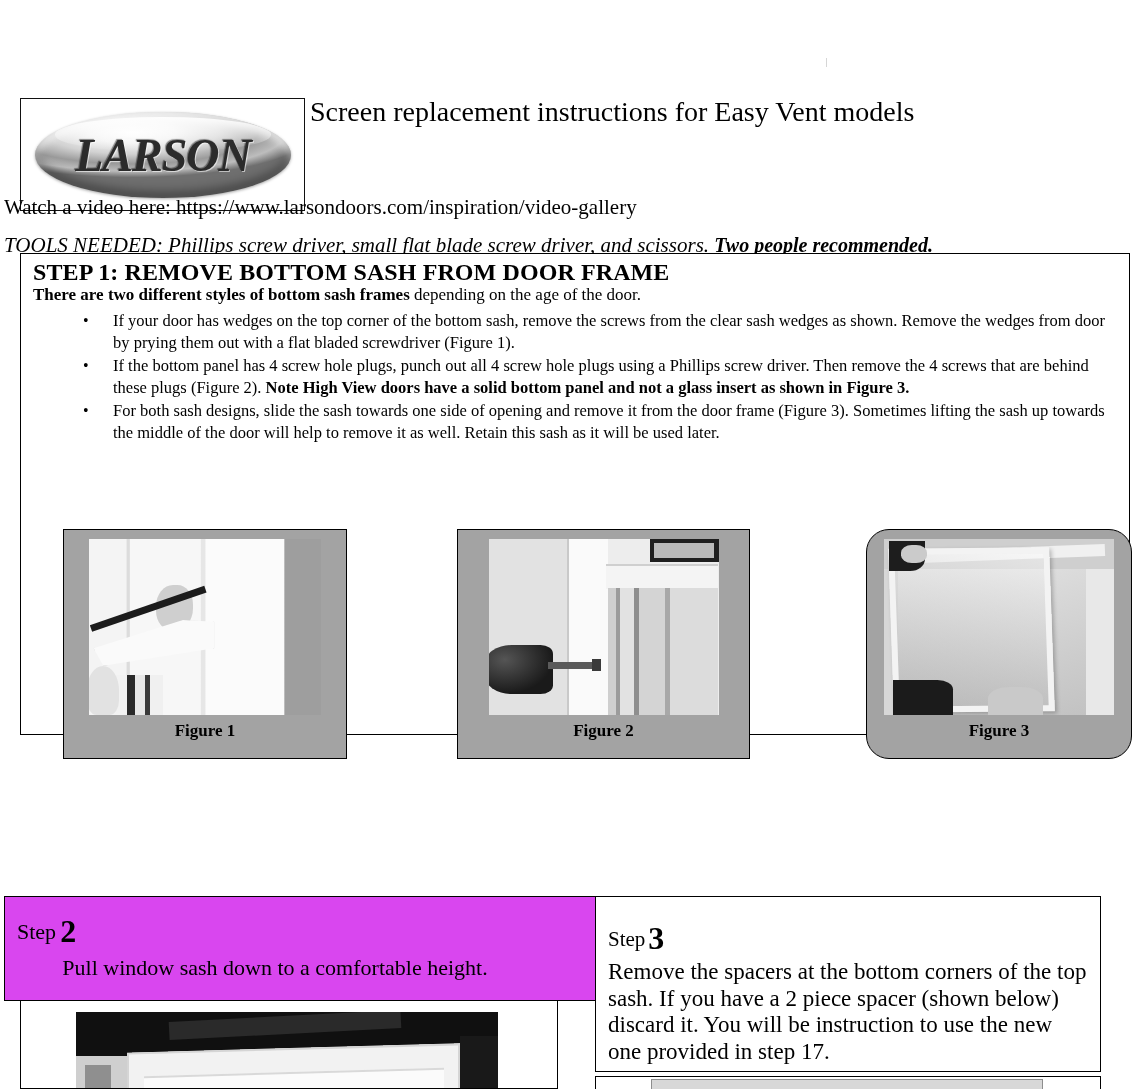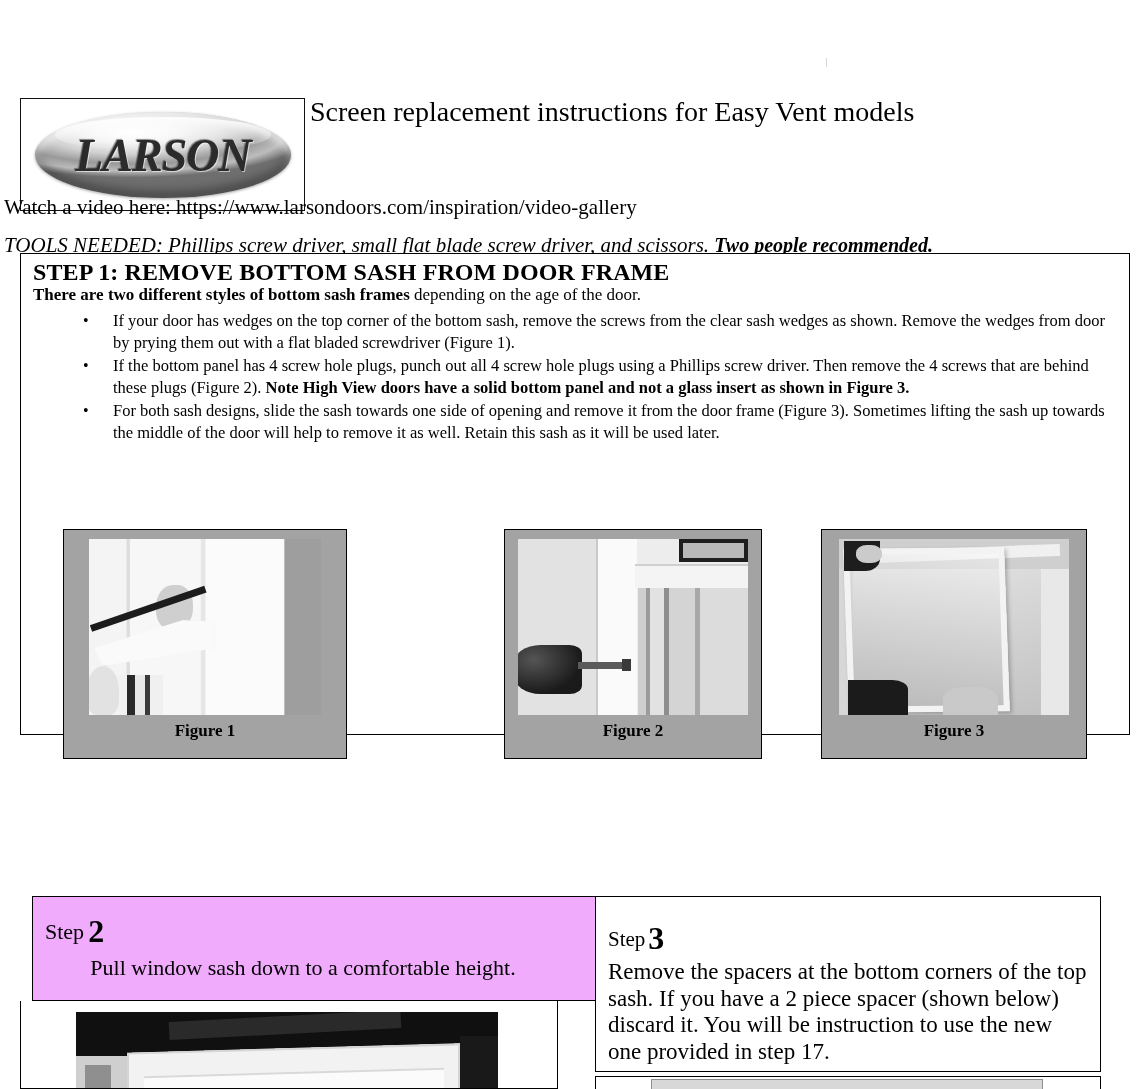--- a/index.html
+++ b/index.html
@@ -145,22 +145,22 @@
   .fig-box {
     position: absolute;
     border: 1.5px solid #000;
     box-sizing: border-box;
     background: #a3a3a3;
     top: 493px;
     height: 230px;
     margin-top: 36px;
   }
   .fig1 { left: 63px;  width: 284px; }
-  .fig2 { left: 504px; width: 258px; padding-left: 37px; }
-  .fig3 { left: 821px; width: 266px; }
+  .fig2 { left: 457px; width: 293px; padding-left: 37px; }
+  .fig3 { left: 866px; width: 266px; border-radius: 23px; }
 
   .fig-img {
     position: absolute;
     left: 50%;
     transform: translateX(-50%);
     top: 9px;
     width: 232px;
     height: 176px;
     overflow: hidden;
     background: #efefef;
@@ -260,25 +260,25 @@
     box-shadow: 2px 2px 4px rgba(0,0,0,.25);
   }
   .p3-hand-top { position:absolute; left:2%; top:1%; width:16%; height:17%; background:#1d1d1d; border-radius:0 0 40% 0;}
   .p3-hand-top::after{content:"";position:absolute;left:34%;top:14%;width:70%;height:62%;background:#cbcbcb;border-radius:42%;}
   .p3-hand-bot { position:absolute; left:4%; bottom:0; width:26%; height:20%; background:#1b1b1b; border-radius:0 26% 0 0;}
   .p3-hand-bot2 { position:absolute; left:45%; bottom:0; width:24%; height:16%; background:#c9c9c9; border-radius:40% 40% 0 0;}
 
   
   .step2-text-box {
     position: absolute;
-    left: 32px; top: 896px;
+    left: 4px; top: 896px;
     width: 614px; height: 105px;
     border: 1.5px solid #000;
     box-sizing: border-box;
-    background:#f0abfc;
+    background:#d946ef;
   }
   .step2-img-box {
     position: absolute;
     left: 20px; top: 1001px;
     width: 538px; height: 88px;
     border: 1.5px solid #000;
     border-top: none;
     box-sizing: border-box;
     background:#fff;
     overflow:hidden;

